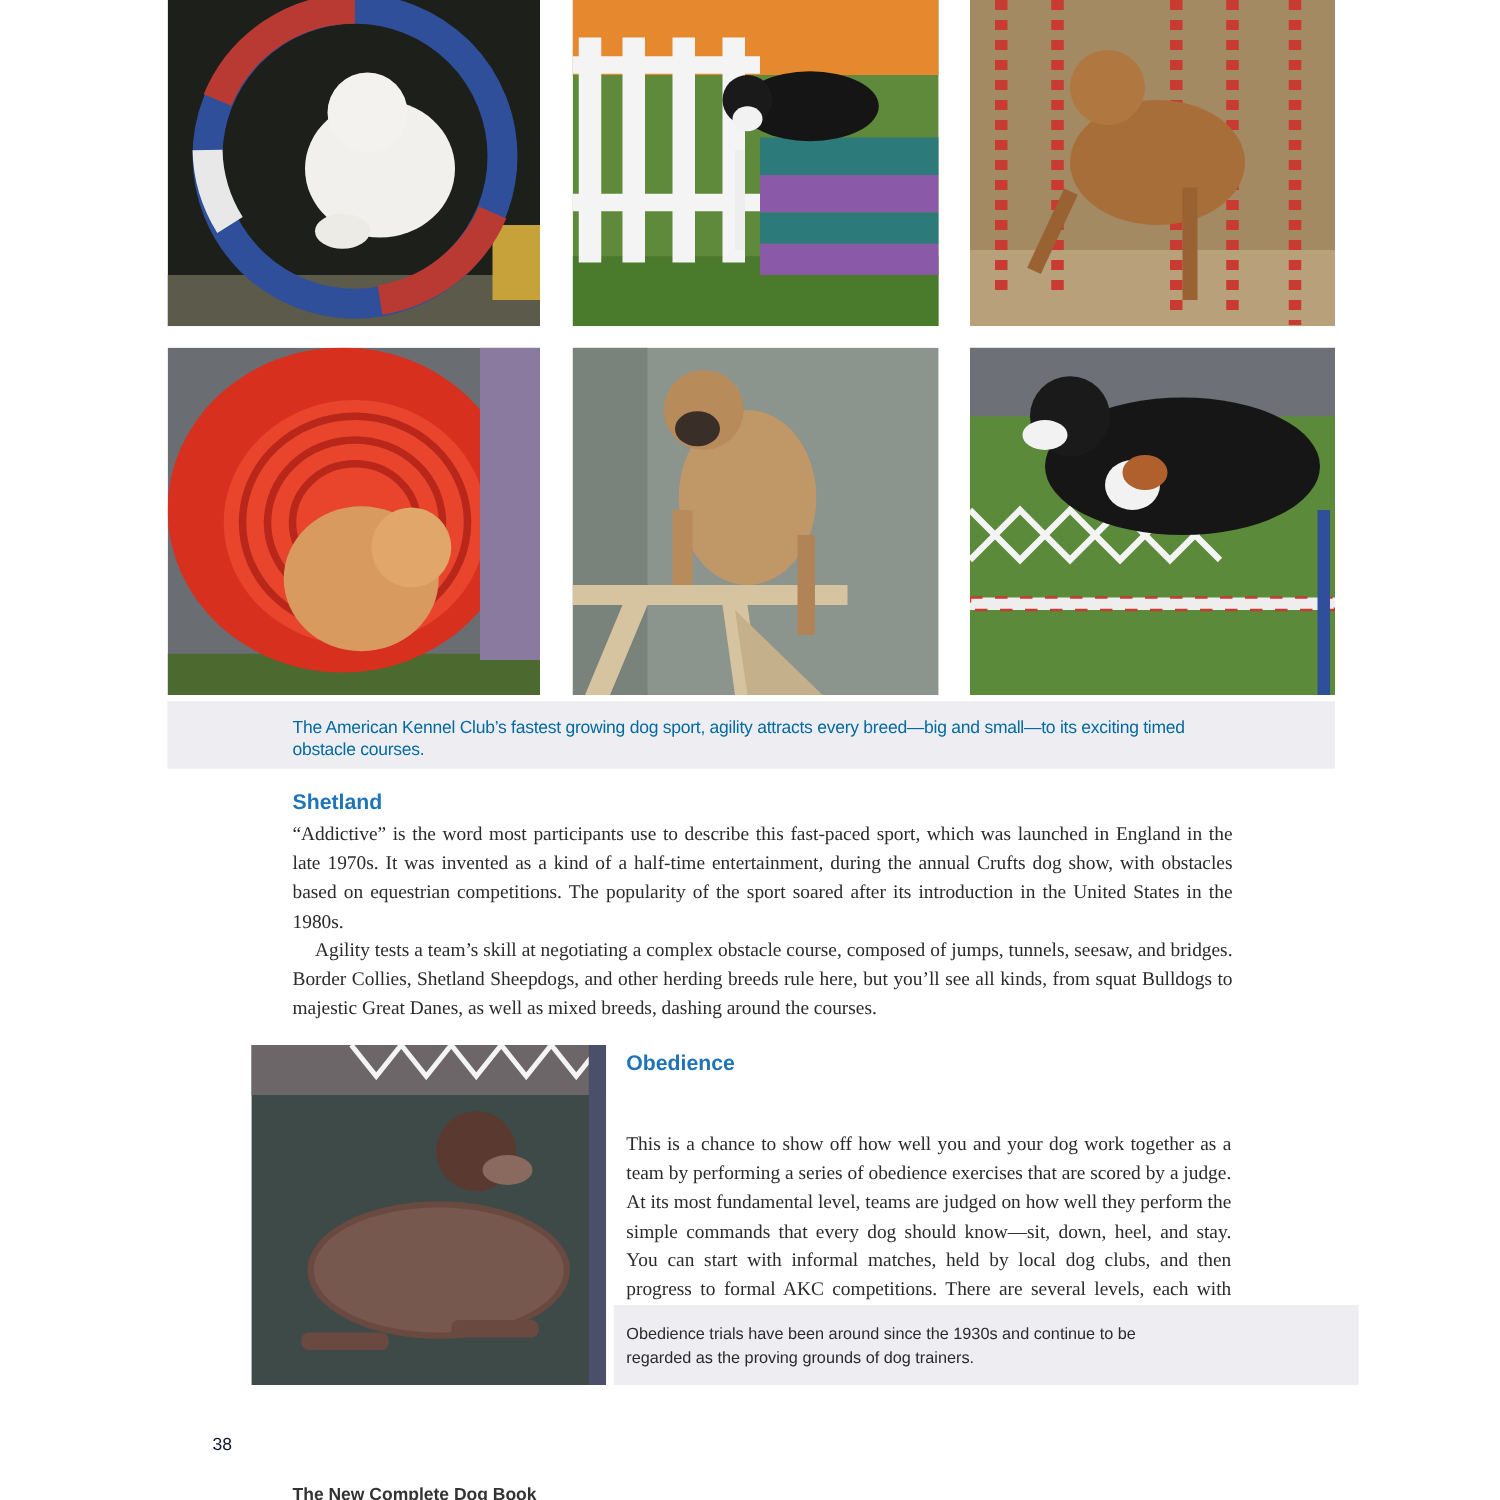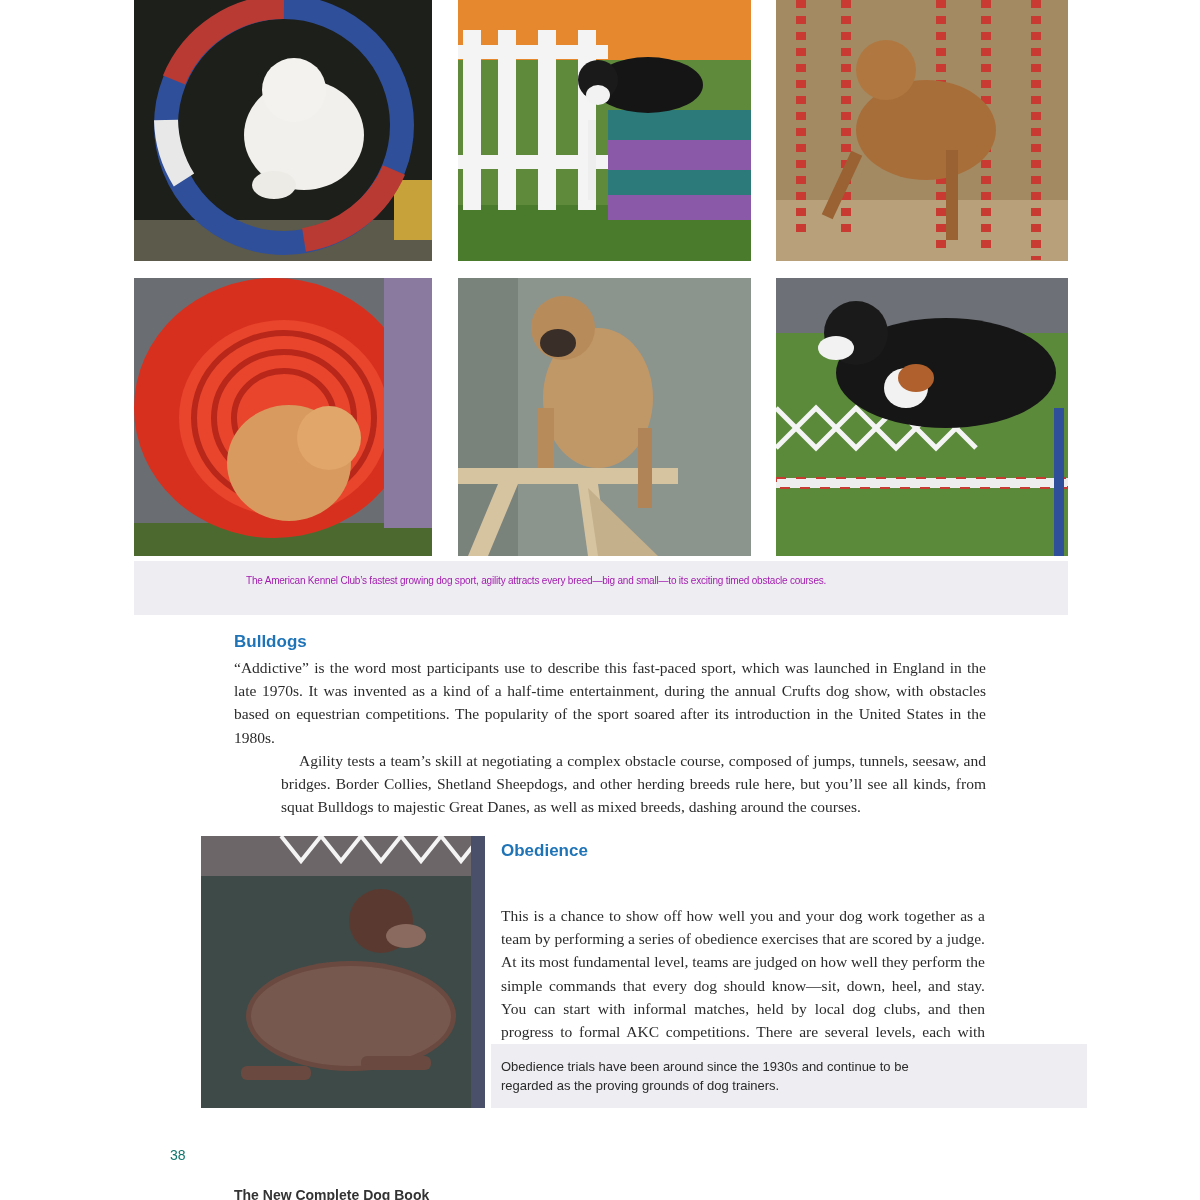--- a/index.html
+++ b/index.html
@@ -1,27 +1,27 @@
 <!DOCTYPE html>
 <html><head>
 <meta charset="utf-8">
 <style>
   html, body { margin:0; padding:0; background:#ffffff; }
   body { width:1200px; height:1200px; position:relative; overflow:hidden; font-family:"Liberation Serif", serif; }
   .photo { position:absolute; overflow:hidden; }
   .photo svg { width:100%; height:100%; display:block; }
   .caption-band { position:absolute; left:134px; top:561px; width:934px; height:54px; background:#eeeef2; }
-  .caption-text { position:absolute; left:112px; top:11px; width:760px; font-family:"Liberation Sans", sans-serif; font-size:10px; line-height:18px; color:#a21caf; letter-spacing:-0.2px; }
+  .caption-text { position:absolute; left:100px; top:11px; width:760px; font-family:"Liberation Sans", sans-serif; font-size:14px; line-height:18px; color:#0369a1; letter-spacing:-0.2px; }
   .heading { position:absolute; font-family:"Liberation Sans", sans-serif; font-weight:bold; font-size:17px; color:#1f74b8; }
   .body-text { position:absolute; font-size:15.5px; line-height:23.2px; color:#2b2b2b; text-align:justify; }
   .body-text p { margin:0; }
-  .body-text p.indent { text-indent:18px;margin-left:47px; }
+  .body-text p.indent { text-indent:18px; }
   .side-caption { position:absolute; left:491px; top:1044px; width:596px; height:64px; background:#eeeef2; }
   .side-caption span { position:absolute; left:10px; top:13px; width:460px; font-family:"Liberation Sans", sans-serif; font-size:13px; line-height:19px; color:#2a2a2a; }
-  .footer-num { position:absolute; left:170px; top:1147px; font-family:"Liberation Sans", sans-serif; font-size:14px; color:#0f766e; }
+  .footer-num { position:absolute; left:170px; top:1147px; font-family:"Liberation Sans", sans-serif; font-size:14px; color:#0f172a; }
   .footer-title { position:absolute; left:234px; top:1147px; font-family:"Liberation Sans", sans-serif; font-size:14px; color:#333; font-weight:bold;margin-top:40px; }
 </style>
 </head>
 <body>
 
 <div class="photo" style="left:134px;top:0;width:298px;height:261px;">
   <svg viewBox="0 0 298 261" preserveAspectRatio="none">
     <rect width="298" height="261" fill="#1c1f1a"></rect>
     <rect y="220" width="298" height="41" fill="#5c5a4a"></rect>
     <rect x="260" y="180" width="38" height="60" fill="#c7a23a"></rect>
@@ -122,21 +122,21 @@
     <ellipse cx="60" cy="70" rx="18" ry="12" fill="#f2f2f2"></ellipse>
     <ellipse cx="130" cy="110" rx="22" ry="20" fill="#f2f2f2"></ellipse>
     <ellipse cx="140" cy="100" rx="18" ry="14" fill="#b0602c"></ellipse>
   </svg>
 </div>
 
 <div class="caption-band">
   <div class="caption-text">The American Kennel Club’s fastest growing dog sport, agility attracts every breed—big and small—to its exciting timed obstacle courses.</div>
 </div>
 
-<div class="heading" style="left:234px;top:632px;">Bulldogs</div>
+<div class="heading" style="left:234px;top:632px;">Shetland</div>
 <div class="body-text" style="left:234px;top:656px;width:752px;">
   <p>“Addictive” is the word most participants use to describe this fast-paced sport, which was launched in England in the late 1970s. It was invented as a kind of a half-time entertainment, during the annual Crufts dog show, with obstacles based on equestrian competitions. The popularity of the sport soared after its introduction in the United States in the 1980s.</p>
   <p class="indent">Agility tests a team’s skill at negotiating a complex obstacle course, composed of jumps, tunnels, seesaw, and bridges. Border Collies, Shetland Sheepdogs, and other herding breeds rule here, but you’ll see all kinds, from squat Bulldogs to majestic Great Danes, as well as mixed breeds, dashing around the courses.</p>
 </div>
 
 <div class="photo" style="left:201px;top:836px;width:284px;height:272px;">
   <svg viewBox="0 0 284 272" preserveAspectRatio="none">
     <rect width="284" height="272" fill="#3e4a48"></rect>
     <rect width="284" height="40" fill="#6d6668"></rect>
     <g stroke="#f4f4f4" stroke-width="4" fill="none">

